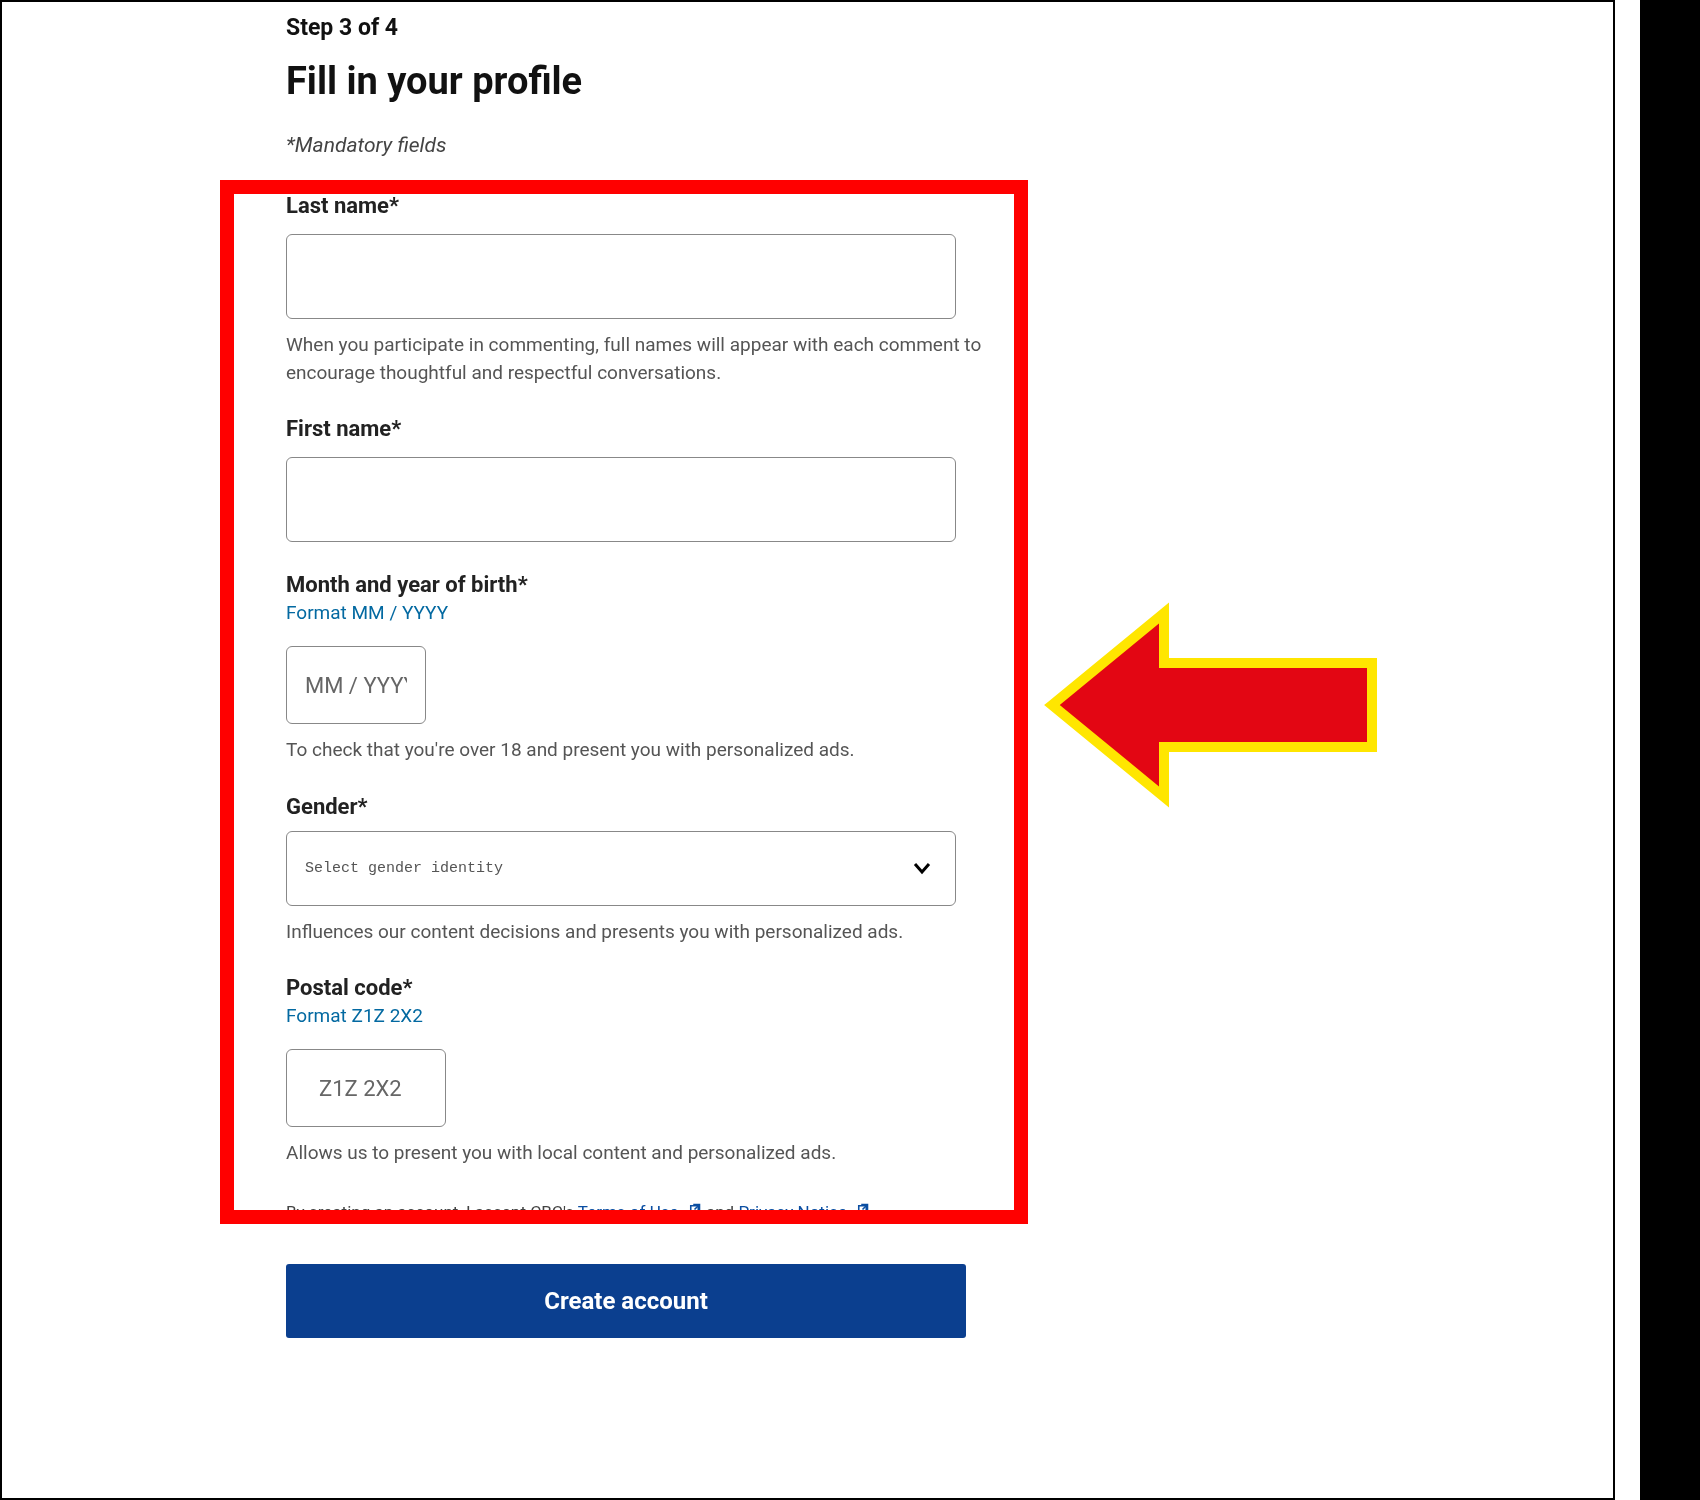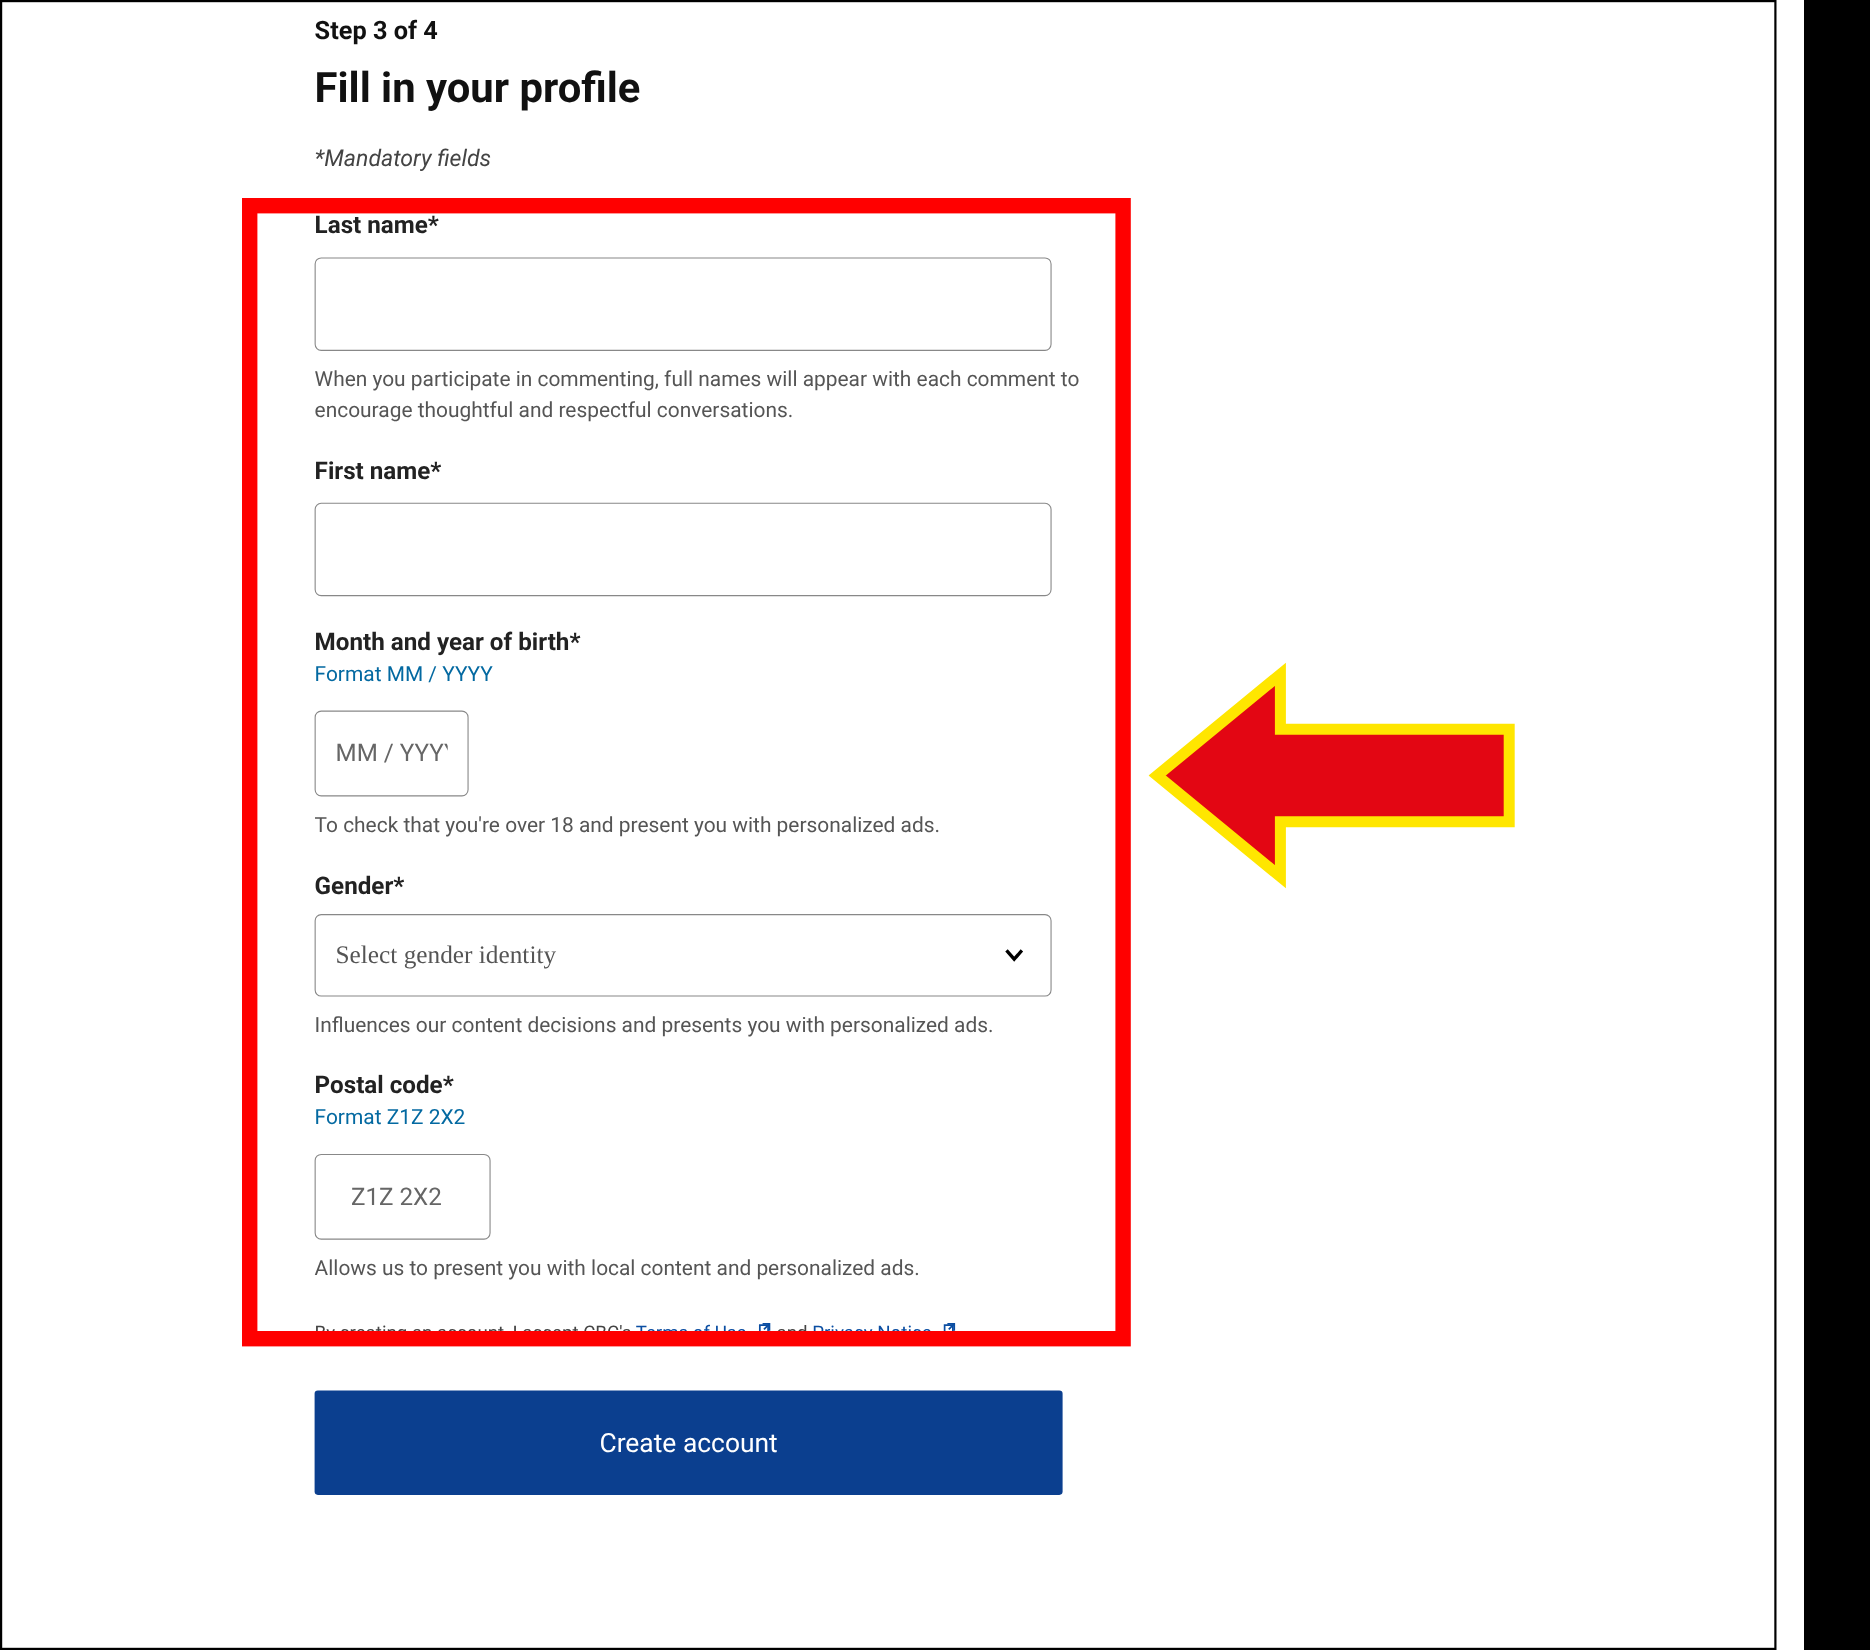--- a/index.html
+++ b/index.html
@@ -138,28 +138,28 @@
       position: relative;
       width: 670px;
       margin-top: 12px;
     }
     .select-box {
       width: 100%;
       height: 75px;
       border: 1.5px solid #888;
       border-radius: 6px;
       padding: 0 55px 0 18px;
-      font-size: 23px;
+      font-size: 15px;
       color: #555;
       background: #fff;
       appearance: none;
       cursor: pointer;
       display: flex;
       align-items: center;
-      font-family: Liberation Serif, serif;
+      font-family: Liberation Mono, monospace;
     }
     .chevron {
       position: absolute;
       right: 22px;
       top: 50%;
       transform: translateY(-50%);
       pointer-events: none;
     }
     .chevron svg {
       width: 24px;
@@ -167,27 +167,27 @@
       display: block;
     }
     .terms-text {
       font-size: 17px;
       color: #444;
       margin-top: 20px;
       line-height: 1.85;
     }
     .create-button {
       width: 680px;
-      height: 95px;
+      height: 74px;
       background: #0b3f8f;
       color: #fff;
       border: none;
       border-radius: 3px;
       font-size: 24px;
-      font-weight: 400;
+      font-weight: 700;
       margin-top: 36px;
       cursor: pointer;
       font-family: inherit;
     }
     .arrow-annotation {
       position: absolute;
       top: 595px;
       left: 1044px;
       z-index: 6;
     }

